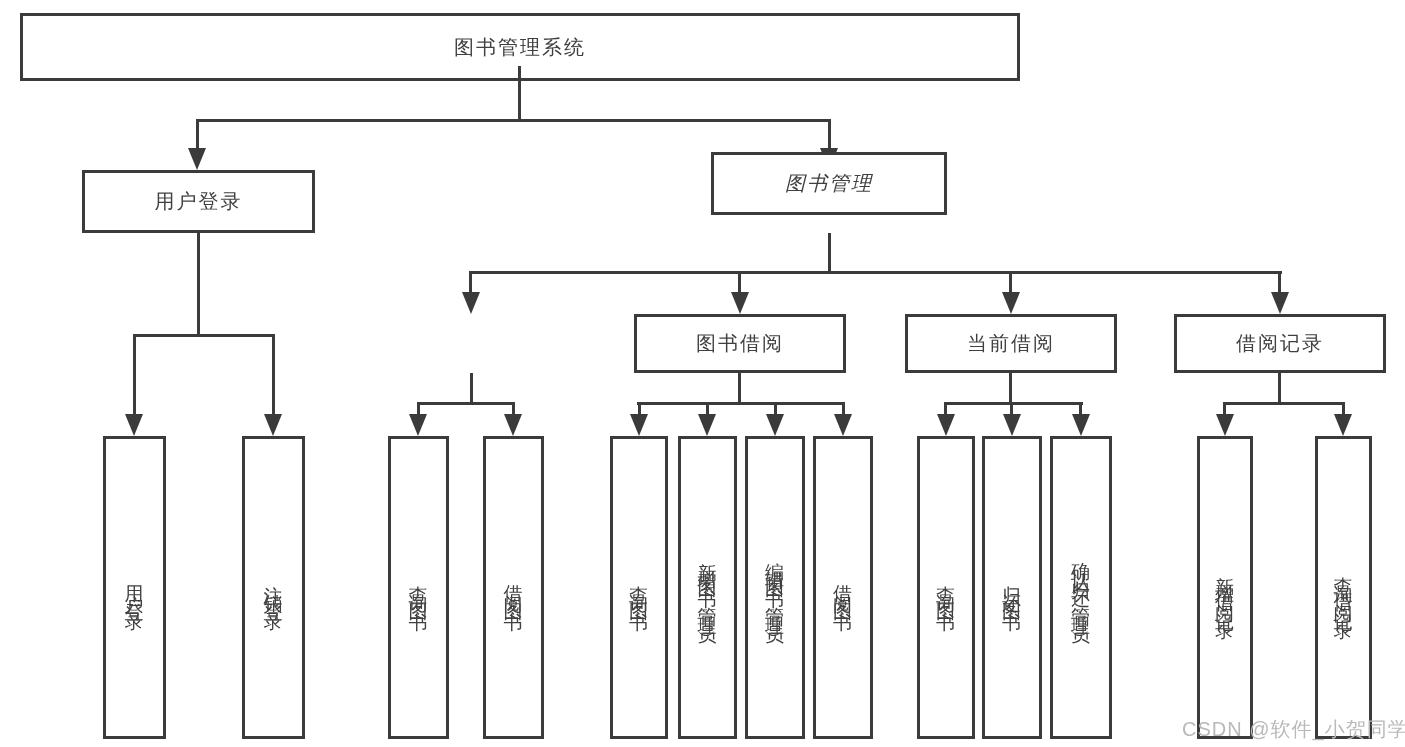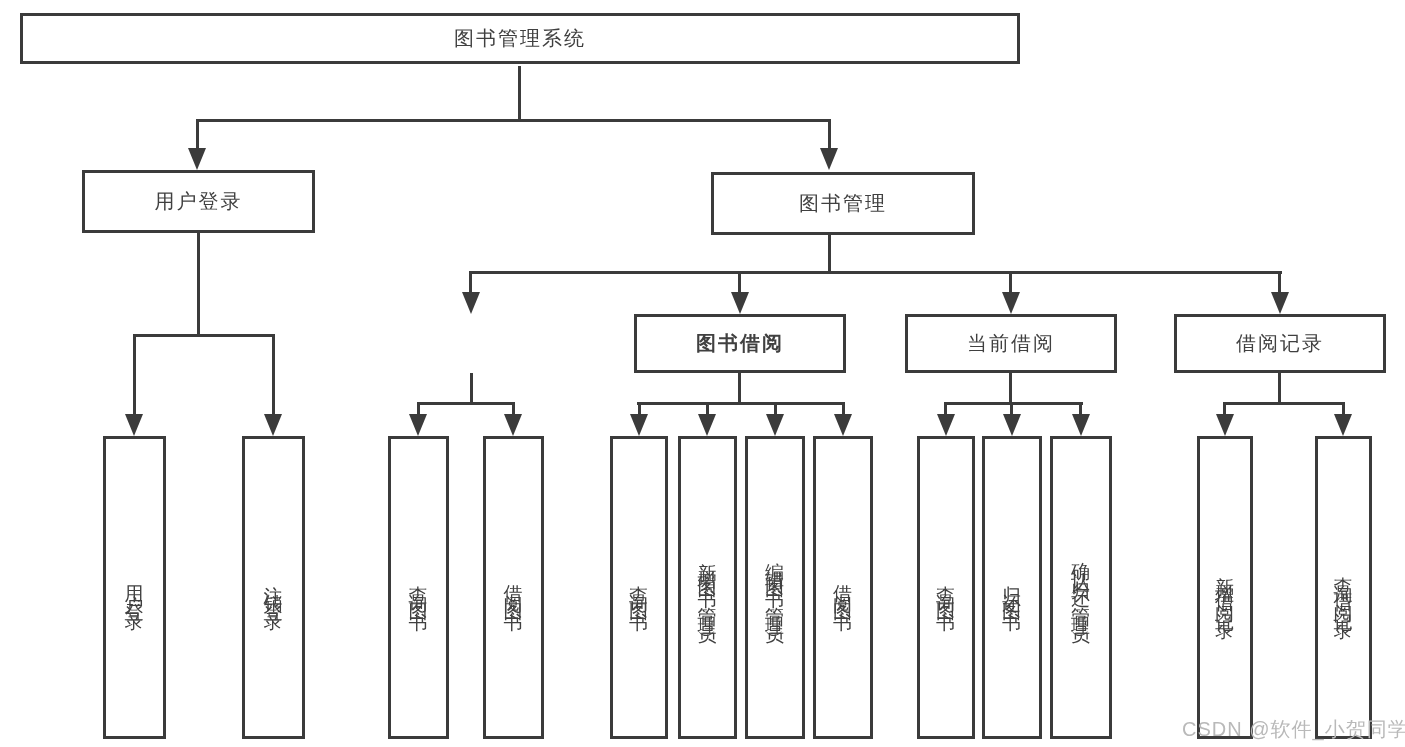--- a/index.html
+++ b/index.html
@@ -32,35 +32,35 @@
     position:absolute; left:1182px; top:716px;
     color:#b9b9b9; font-size:20px; letter-spacing:1px; z-index:5;
     white-space:nowrap;
   }
 </style>
 </head>
 <body>
 
 <div class="canvas">
 
-  <div class="node" style="left:20px; top:13px; width:1000px; height:51px;">
+  <div class="node" style="left:20px; top:13px; width:1000px; height:68px;">
     <span>图书管理系统</span>
   </div>
 
   <div class="vline" style="left:518px; top:66px; height:55px;"></div>
   <div class="hline" style="left:197px; top:119px; width:634px;"></div>
   <div class="vline" style="left:196px; top:119px; height:31px;"></div>
   <div class="arrow" style="left:188px; top:148px;"></div>
   <div class="vline" style="left:828px; top:119px; height:31px;"></div>
   <div class="arrow" style="left:820px; top:148px;"></div>
 
   <div class="node" style="left:82px; top:170px; width:233px; height:63px;">
     <span>用户登录</span>
   </div>
-  <div class="node" style="left:711px; top:172px; width:264px; height:63px;">
+  <div class="node" style="left:711px; top:152px; width:236px; height:63px;font-style:italic;">
     <span>图书管理</span>
   </div>
 
   <div class="vline" style="left:197px; top:233px; height:103px;"></div>
   <div class="hline" style="left:133px; top:334px; width:142px;"></div>
   <div class="vline" style="left:133px; top:334px; height:80px;"></div>
   <div class="arrow" style="left:125px; top:414px;"></div>
   <div class="vline" style="left:272px; top:334px; height:80px;"></div>
   <div class="arrow" style="left:264px; top:414px;"></div>
 
@@ -68,21 +68,21 @@
   <div class="hline" style="left:470px; top:271px; width:812px;"></div>
   <div class="vline" style="left:469px; top:271px; height:22px;"></div>
   <div class="arrow" style="left:462px; top:292px;"></div>
   <div class="vline" style="left:738px; top:271px; height:22px;"></div>
   <div class="arrow" style="left:731px; top:292px;"></div>
   <div class="vline" style="left:1009px; top:271px; height:22px;"></div>
   <div class="arrow" style="left:1002px; top:292px;"></div>
   <div class="vline" style="left:1278px; top:271px; height:22px;"></div>
   <div class="arrow" style="left:1271px; top:292px;"></div>
 
-  <div class="node" style="left:634px; top:314px; width:212px; height:59px;font-weight:bold;">
+  <div class="node" style="left:634px; top:314px; width:212px; height:59px;">
     <span>图书借阅</span>
   </div>
   <div class="node" style="left:1174px; top:314px; width:212px; height:59px;">
     <span>借阅记录</span>
   </div>
   <div class="node" style="left:905px; top:314px; width:212px; height:59px;">
     <span>当前借阅</span>
   </div>
 
   <div class="vline" style="left:470px; top:373px; height:32px;"></div>

